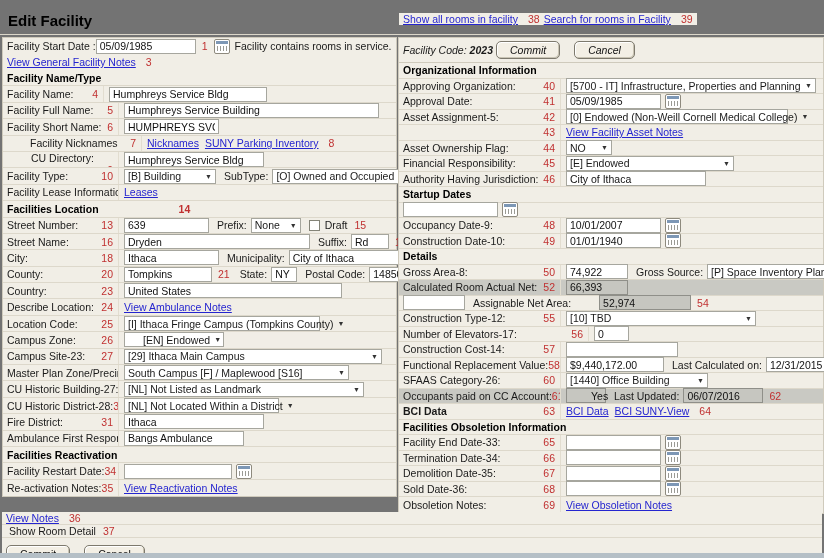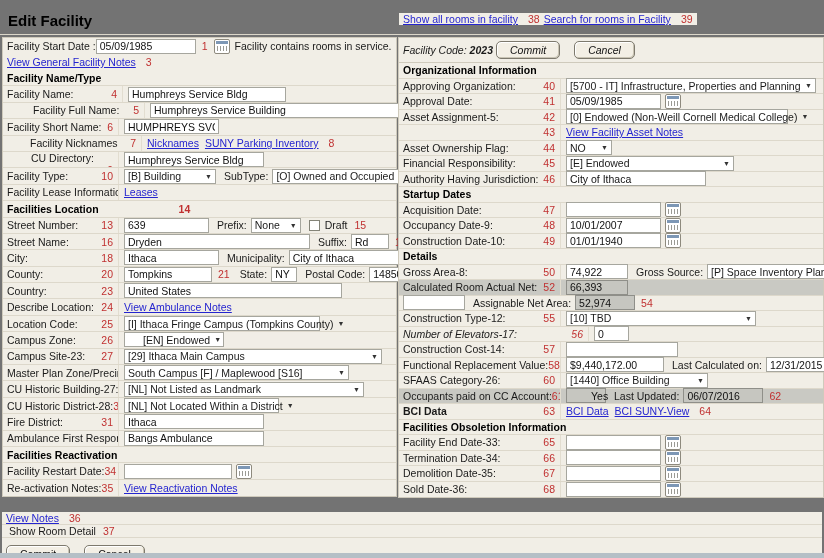--- a/index.html
+++ b/index.html
@@ -73,28 +73,28 @@
       <div class="row">
         <span class="lnk">View General Facility Notes</span>
         <span class="num">3</span>
       </div>
     </div>
   <div class="panel lp" id="left-main">
       <div class="row hrow">
         <span class="hdr">Facility Name/Type</span>
       </div>
       <div class="row">
-        <div class="lw" style="width: 116px;">
+        <div class="lw" style="width: 97px;">
           <span class="lbl">Facility Name:</span>
           <span class="num">4</span>
         </div>
         <input type="text" class="in" value="Humphreys Service Bldg" style="width: 158px;">
       </div>
       <div class="row">
-        <div class="lw" style="width: 112px; margin-left: 26px;">
+        <div class="lw" style="width: 112px;">
           <span class="lbl">Facility Full Name:</span>
           <span class="num">5</span>
         </div>
         <input type="text" class="in" value="Humphreys Service Building" style="width: 255px;">
       </div>
       <div class="row">
         <div class="lw" style="width: 112px;">
           <span class="lbl">Facility Short Name:</span>
           <span class="num">6</span>
         </div>
@@ -267,21 +267,21 @@
         <div class="lw" style="width: 112px;">
           <span class="lbl">Fire District:</span>
           <span class="num">31</span>
         </div>
         <input type="text" class="in" value="Ithaca" style="width: 140px;">
       </div>
       <div class="row">
         <div class="lw" style="width: 112px;">
           <span class="lbl">Ambulance First Response</span>
         </div>
-        <input type="text" class="in" value="Bangs Ambulance" style="width: 140px;">
+        <input type="text" class="in" value="Bangs Ambulance" style="width: 120px;">
       </div>
       <div class="row hrow">
         <span class="hdr">Facilities Reactivation</span>
       </div>
       <div class="row">
         <div class="lw" style="width: 112px;">
           <span class="lbl">Facility Restart Date:</span>
           <span class="num">34</span>
         </div>
         <input type="text" class="in" style="width: 108px;">
@@ -366,24 +366,20 @@
         <div class="lw" style="width: 158px;">
           <span class="lbl">Authority Having Jurisdiction:</span>
           <span class="num">46</span>
         </div>
         <input type="text" class="in" value="City of Ithaca" style="width: 140px;">
       </div>
       <div class="row hrow">
         <span class="hdr">Startup Dates</span>
       </div>
       <div class="row">
-        <div class="lw" style="width: 158px;">
-          <span class="lbl">Acquisition Date:</span>
-          <span class="num">47</span>
-        </div>
         <input type="text" class="in" style="width: 95px;">
         <span class="cal"></span>
       </div>
       <div class="row">
         <div class="lw" style="width: 158px;">
           <span class="lbl">Occupancy Date-9:</span>
           <span class="num">48</span>
         </div>
         <input type="text" class="in" value="10/01/2007" style="width: 95px;">
         <span class="cal"></span>
@@ -413,35 +409,35 @@
       <div class="row gray">
         <div class="lw" style="width: 158px;">
           <span class="lbl">Calculated Room Actual Net:</span>
           <span class="num">52</span>
         </div>
         <span class="in ro" style="width: 62px;">66,393</span>
       </div>
       <div class="row">
         <input type="text" class="in" style="width: 62px;">
         <span class="mlbl">Assignable Net Area:</span>
-        <span class="in ro" style="width: 60px;">52,974</span>
+        <span class="in ro" style="width: 92px; margin-left: 24px;">52,974</span>
         <span class="num">54</span>
       </div>
       <div class="row">
         <div class="lw" style="width: 158px;">
           <span class="lbl">Construction Type-12:</span>
           <span class="num">55</span>
         </div>
         <div class="sel" style="width: 190px;">
           <span>[10] TBD</span>
           <span class="arr">▼</span>
         </div>
       </div>
       <div class="row">
-        <div class="lw" style="width: 186px; font-style: italic;">
+        <div class="lw" style="width: 186px;">
           <span class="lbl">Number of Elevators-17:</span>
           <span class="num">56</span>
         </div>
         <input type="text" class="in" value="0" style="width: 35px;">
       </div>
       <div class="row">
         <div class="lw" style="width: 158px;">
           <span class="lbl">Construction Cost-14:</span>
           <span class="num">57</span>
         </div>
@@ -512,20 +508,27 @@
         <input type="text" class="in" style="width: 95px;">
         <span class="cal"></span>
       </div>
       <div class="row">
         <div class="lw" style="width: 158px;">
           <span class="lbl">Sold Date-36:</span>
           <span class="num">68</span>
         </div>
         <input type="text" class="in" style="width: 95px;">
         <span class="cal"></span>
+      </div>
+      <div class="row">
+        <div class="lw" style="width: 158px;">
+          <span class="lbl">Obsoletion Notes:</span>
+          <span class="num">69</span>
+        </div>
+        <span class="lnk">View Obsoletion Notes</span>
       </div>
     </div>
   <div id="bottom-rows">
       <div class="row">
         <span class="lnk">View Notes</span>
         <span class="num">36</span>
       </div>
       <div class="row">
         <span class="txt">Show Room Detail</span>
         <span class="num">37</span>

